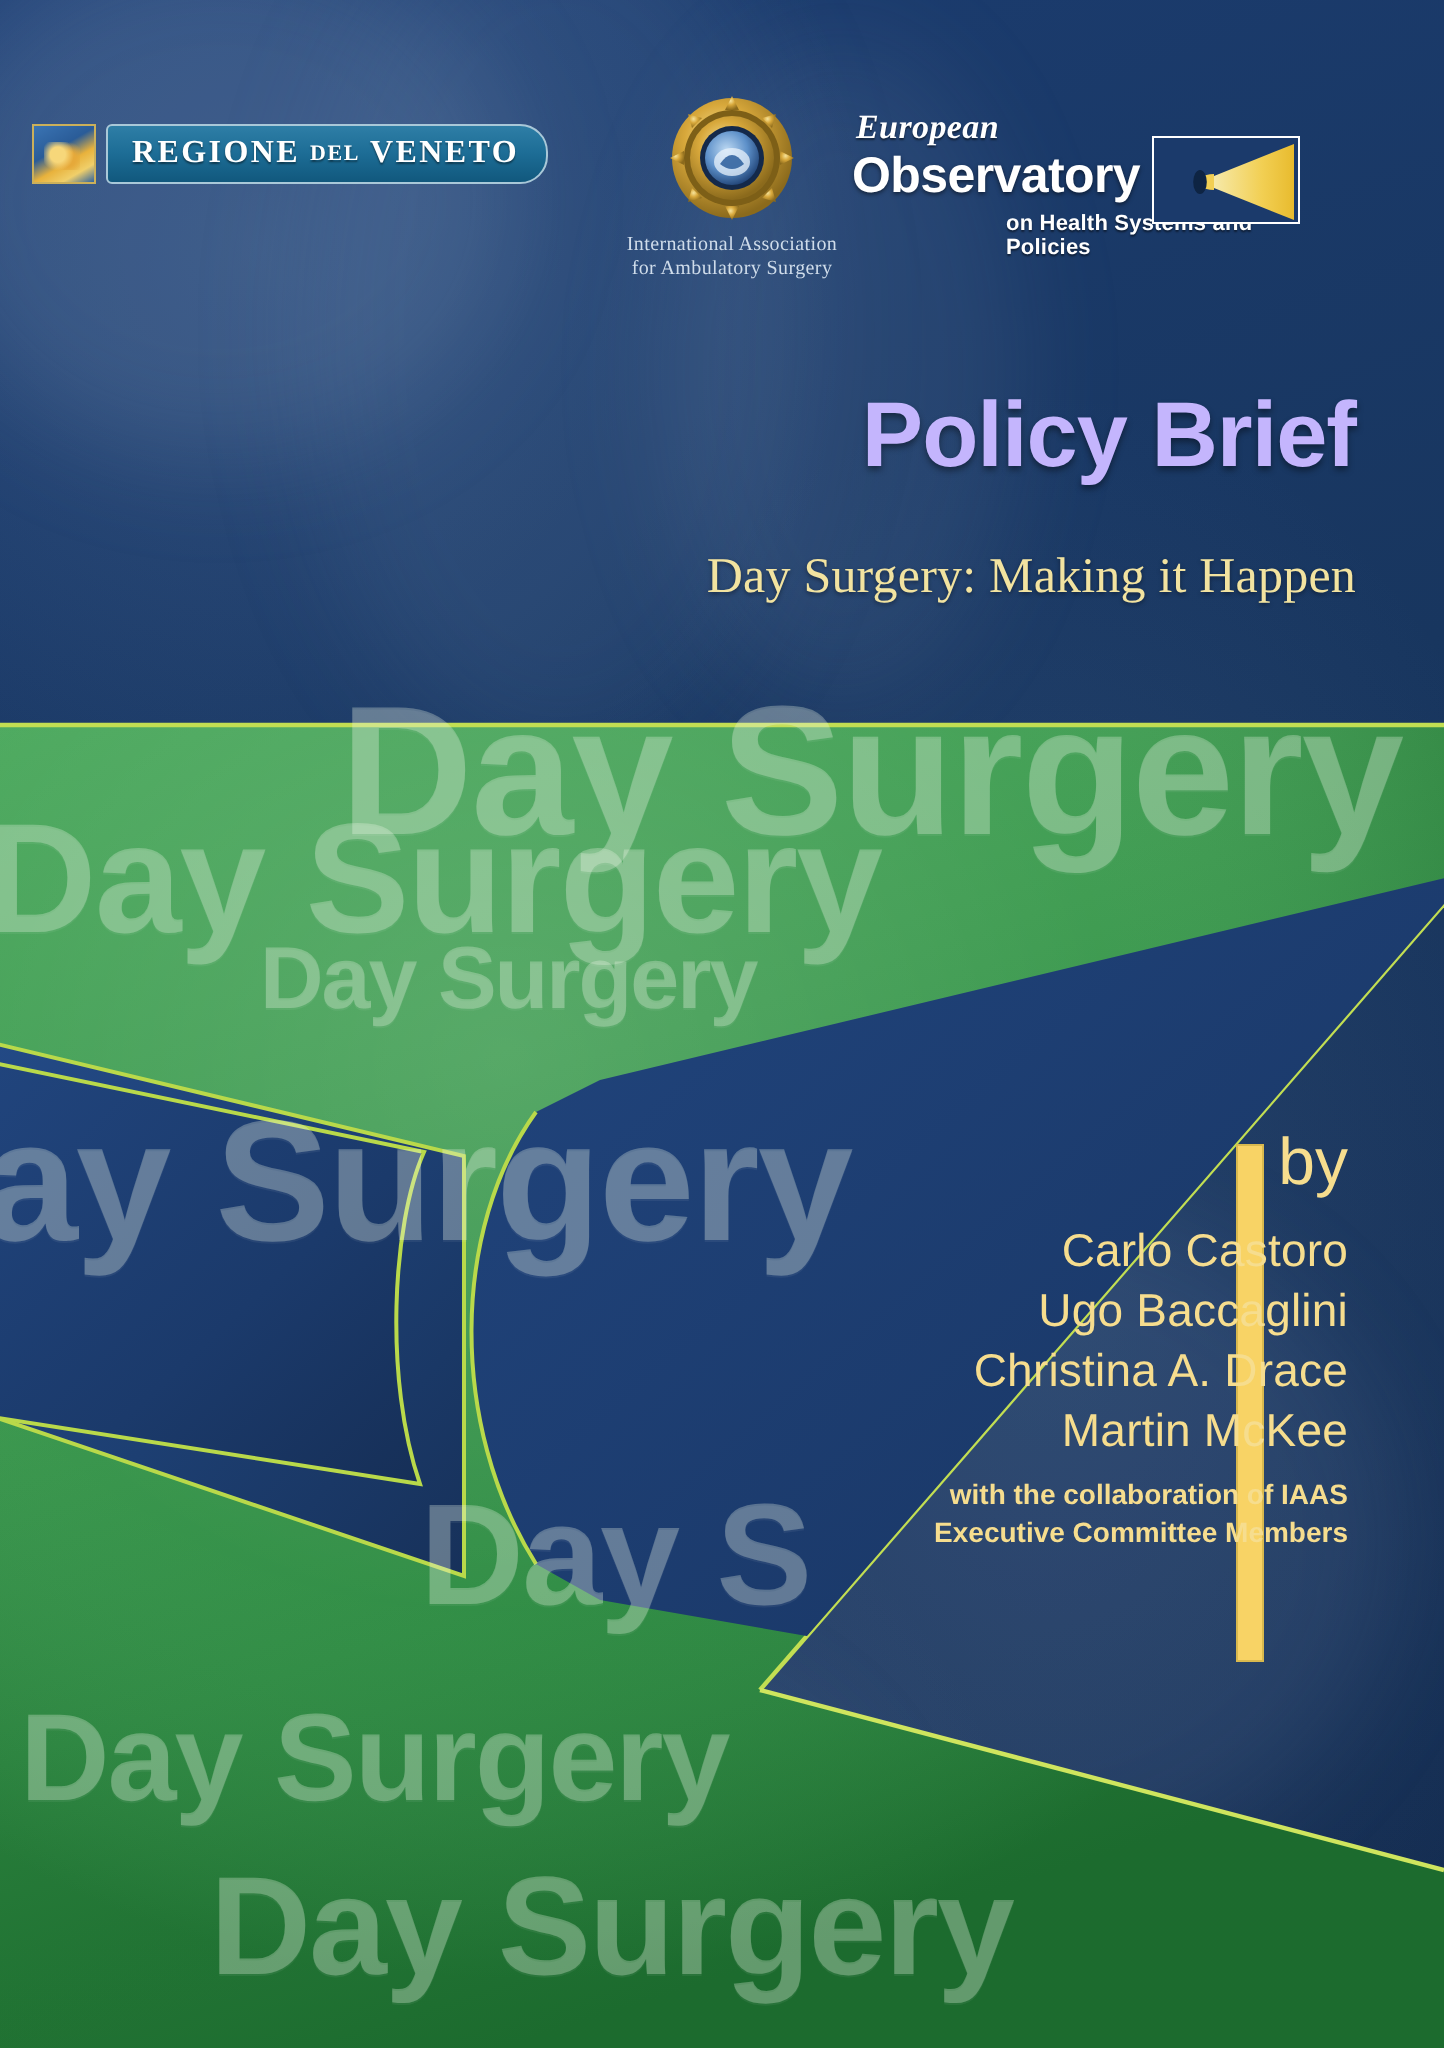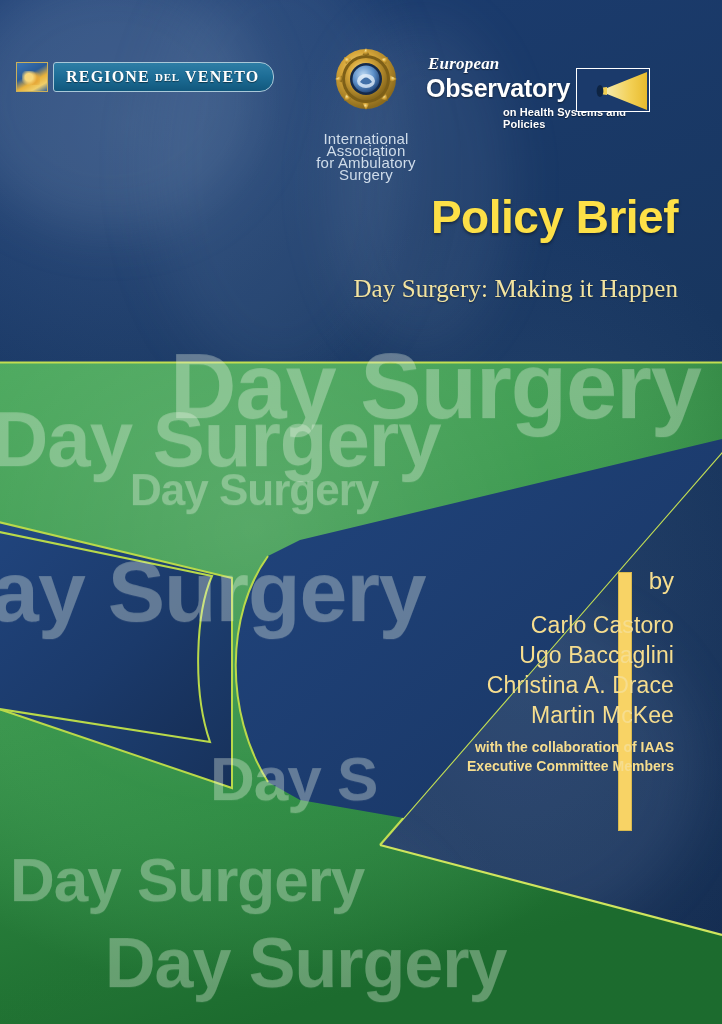--- a/index.html
+++ b/index.html
@@ -57,21 +57,21 @@
     font-family:"Liberation Serif", serif;
     color:#ffffff;font-weight:700;letter-spacing:1.2px;font-size:16px;line-height:1;
     text-shadow:0 1px 1px rgba(0,0,0,.45);
   }
   .rdv-bar .sm{font-size:11px;letter-spacing:.8px;}
 
   
   .iaas{position:absolute;left:306px;top:48px;width:120px;text-align:center;}
   .iaas-emblem{width:62px;height:62px;margin:0 auto;position:relative;}
   .iaas-txt{
-    margin-top:23px;color:#cfdcea;font-size:15px;line-height:12px;letter-spacing:.2px;
+    margin-top:7px;color:#cfdcea;font-size:10px;line-height:12px;letter-spacing:.2px;font-family:Liberation Serif, serif;
   }
 
   
   .obs{position:absolute;left:420px;top:52px;width:230px;height:78px;color:#ffffff;}
   .obs-eur{
     position:absolute;left:8px;top:2px;font-size:17px;font-style:italic;font-weight:600;
     letter-spacing:.2px;text-shadow:0 1px 1px rgba(0,0,0,.5);font-family:Liberation Serif, serif;
   }
   .obs-main{
     position:absolute;left:6px;top:22px;font-size:25px;font-weight:700;letter-spacing:-.3px;
@@ -83,36 +83,36 @@
     margin-left:40px;
   }
   .obs-icon{
     position:absolute;right:0;top:16px;width:74px;height:44px;
     border:1.6px solid #ffffff;background:#1b3a6b;overflow:hidden;
   }
 
   
   .title{
     position:absolute;left:0;right:44px;top:190px;text-align:right;
-    color:#fde047;font-size:46px;font-weight:700;letter-spacing:-.5px;
+    color:#c4b5fd;font-size:46px;font-weight:700;letter-spacing:-.5px;
     text-shadow:0 2px 3px rgba(0,0,0,.4);
   }
   .subtitle{
     position:absolute;left:0;right:44px;top:275px;text-align:right;
     color:#f2e3a0;font-size:25px;font-weight:400;letter-spacing:.1px;
     text-shadow:0 1px 2px rgba(0,0,0,.4);
     font-family:Liberation Serif, serif;
   }
 
   
   .authors{
     position:absolute;right:48px;top:564px;width:310px;text-align:right;
     color:#f6dd8e;
   }
-  .authors .by{font-size:24px;line-height:34px;margin-bottom:12px;}
+  .authors .by{font-size:33px;line-height:34px;margin-bottom:12px;}
   .authors .name{font-size:23px;line-height:30px;letter-spacing:.1px;}
   .authors .collab{
     margin-top:8px;font-size:14px;line-height:19px;color:#f6dd8e;font-weight:600;
   }
   .ybar{
     position:absolute;left:618px;top:572px;width:14px;height:259px;
     background:#f8d365;border:1px solid #d9b94e;
   }
 
   
@@ -221,21 +221,21 @@
                L300,540 Z" fill="url(#gWedge2)"></path>
       <path d="M268,556 C226,614 224,712 268,782" stroke="#b9d94a" stroke-width="2" fill="none"></path>
     </g>
   </svg>
 
   <div id="watermarks">
       <div class="wm" style="left: 170px; top: 340px; font-size: 92px; line-height: 93.84px;">Day Surgery</div>
       <div class="wm" style="left: -8px; top: 400px; font-size: 78px; line-height: 79.56px;">Day Surgery</div>
       <div class="wm" style="left: 130px; top: 468px; font-size: 44px; line-height: 44.88px;">Day Surgery</div>
       <div class="wm" style="left: -70px; top: 548px; font-size: 86px; line-height: 87.72px;">Day Surgery</div>
-      <div class="wm" style="left: 210px; top: 730px; font-size: 62px; line-height: 97.92px;">Day S</div>
+      <div class="wm" style="left: 210px; top: 730px; font-size: 72px; line-height: 97.92px;">Day S</div>
       <div class="wm" style="left: 10px; top: 848px; font-size: 62px; line-height: 63.24px;">Day Surgery</div>
       <div class="wm" style="left: 105px; top: 928px; font-size: 70px; line-height: 71.4px;">Day Surgery</div>
     </div>
 
   <div class="logos">
 
     <div class="rdv">
       <div class="rdv-shield"></div>
       <div class="rdv-bar">
         <span>REGIONE</span>

